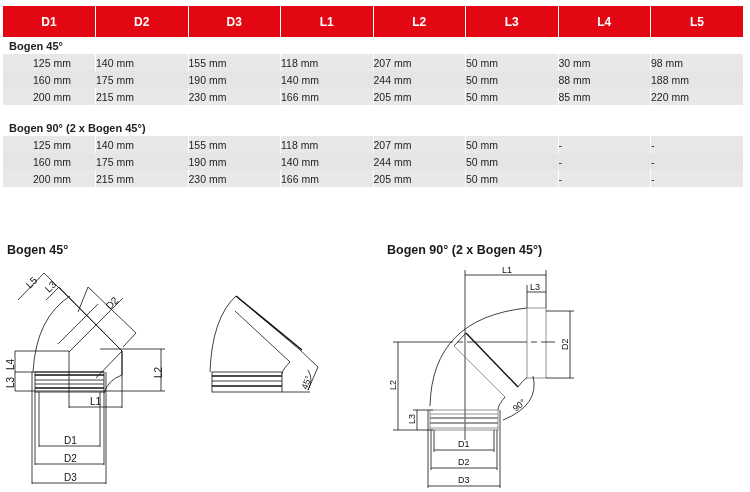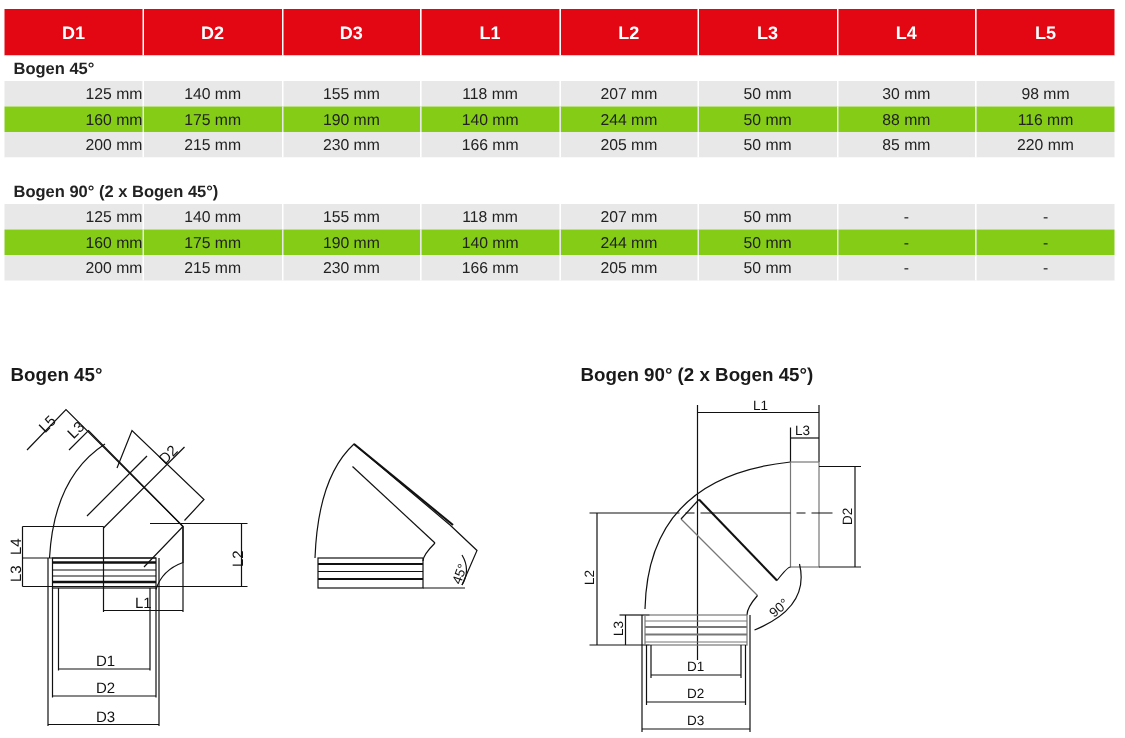--- a/index.html
+++ b/index.html
@@ -6,27 +6,27 @@
   html, body { width: 750px; height: 492px; background: #ffffff; overflow: hidden; }
   body { font-family: "Liberation Sans", sans-serif; color: #1a1a1a; position: relative; }
 
   .spec-table { position: absolute; left: 3px; top: 6px; width: 740px; border-collapse: collapse; table-layout: fixed; }
   .spec-table th {
     background: #e30613; color: #ffffff; font-weight: bold; font-size: 12px;
     height: 31px; text-align: center; border-right: 1px solid #ffffff;
   }
   .spec-table th:last-child { border-right: none; }
   .spec-table td {
-    font-size: 10.5px; height: 17px; text-align: center; color: #222;
+    font-size: 10.5px; height: 17px; text-align: left; color: #222;
     border-right: 1px solid #ffffff; padding: 0;
   }
-  .spec-table td:first-child { text-align: right; padding-left: 6px; }
+  .spec-table td:first-child { text-align: center; padding-left: 6px; }
   .spec-table td:last-child { border-right: none; }
   .spec-table tr.gray td { background: #e8e8e8; }
-  .spec-table tr.white td { background: #84cc16; border-right-color: #e8e8e8; margin-left: 48px; }
+  .spec-table tr.white td { background: #e5e5e5; border-right-color: #e8e8e8; margin-left: 48px; }
   .spec-table tr.group td {
     text-align: left; padding-left: 6px; font-weight: bold; font-size: 11px;
     background: #ffffff; height: 17px; border-right: none;
   }
   .spec-table tr.spacer td { height: 14px; background: #fff; border: none; }
 
   .diagram-title { position: absolute; font-weight: bold; font-size: 12.5px; color: #1a1a1a; }
   svg.diagram { position: absolute; }
   svg text { font-family: "Liberation Sans", sans-serif; }
 </style>
@@ -61,21 +61,21 @@
       <td>98 mm</td>
     </tr>
     <tr class="white">
       <td>160 mm</td>
       <td>175 mm</td>
       <td>190 mm</td>
       <td>140 mm</td>
       <td>244 mm</td>
       <td>50 mm</td>
       <td>88 mm</td>
-      <td>116 mm</td>
+      <td>188 mm</td>
     </tr>
     <tr class="gray">
       <td>200 mm</td>
       <td>215 mm</td>
       <td>230 mm</td>
       <td>166 mm</td>
       <td>205 mm</td>
       <td>50 mm</td>
       <td>85 mm</td>
       <td>220 mm</td>

